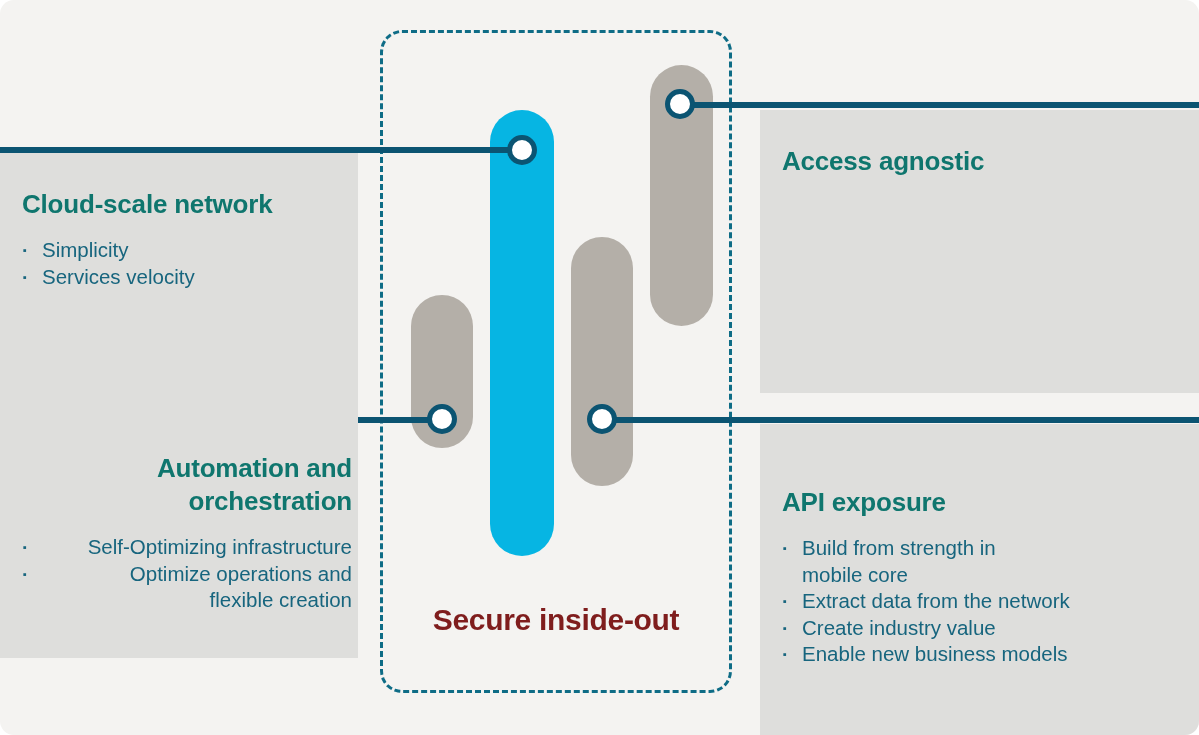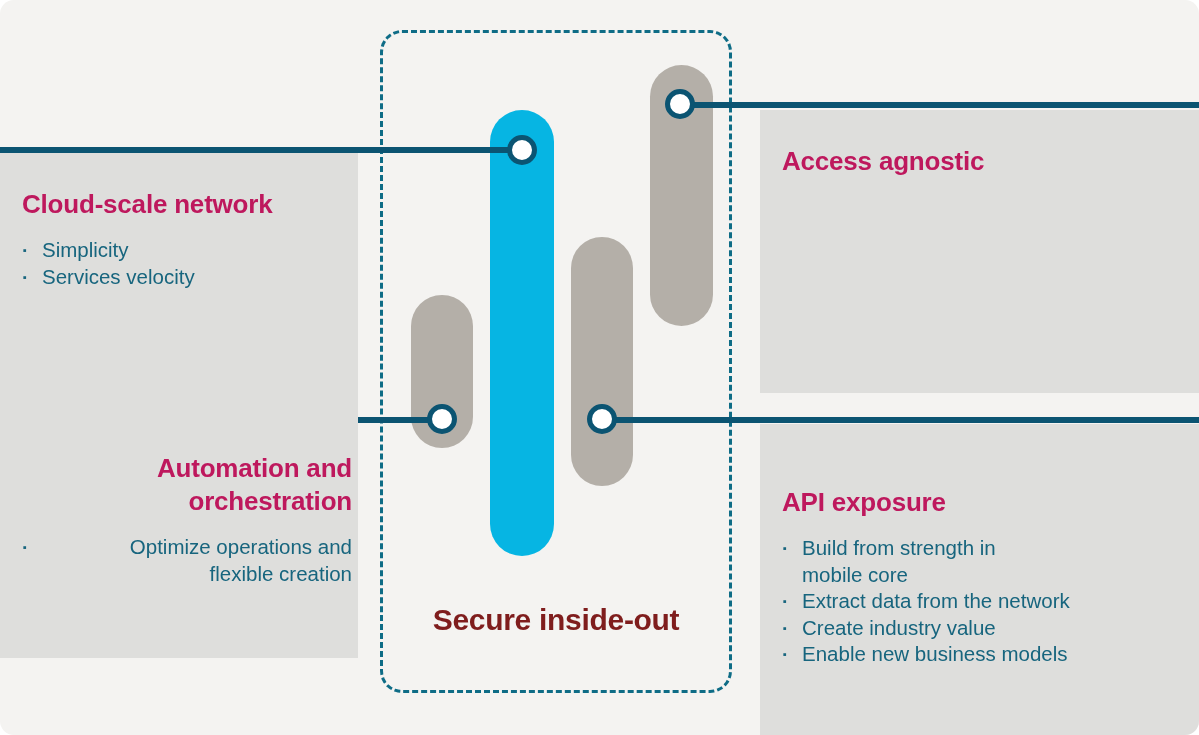--- a/index.html
+++ b/index.html
@@ -28,21 +28,21 @@
   .panel-top-right   { left: 760px; top: 110px; width: 439px; height: 283px; }
   .panel-bottom-right{ left: 760px; top: 424px; width: 439px; height: 316px; }
 
   .panel-inner { position: absolute; }
   .panel-top-left    .panel-inner { left: 22px; top: 35px;  width: 320px; }
   .panel-bottom-left .panel-inner { left: 22px; top: 28px;  width: 330px; }
   .panel-top-right   .panel-inner { left: 22px; top: 35px;  width: 410px; }
   .panel-bottom-right.panel .panel-inner { left: 22px; top: 62px; width: 410px; }
 
   .panel-title {
-    color: #be185d;
+    color: #0f766e;
     font-weight: bold;
     font-size: 26px;
     line-height: 33px;
     letter-spacing: -0.2px;
     margin: 0 0 16px 0;
   }
   .panel-top-right .panel-title { margin-bottom: 26px; }
 
   .bullets { margin: 0; padding: 0; list-style: none; }
   .bullets li {
@@ -157,20 +157,21 @@
         <li>Simplicity</li>
         <li>Services velocity</li>
       </ul>
     </div>
   </div>
 
   <div class="panel panel-bottom-left">
     <div class="panel-inner">
       <h2 class="panel-title">Automation and orchestration</h2>
       <ul class="bullets">
+        <li>Self-Optimizing infrastructure</li>
         <li>Optimize operations and
  flexible creation</li>
       </ul>
     </div>
   </div>
 
   <div class="panel panel-top-right">
     <div class="panel-inner">
       <h2 class="panel-title">Access agnostic</h2>
     </div>

